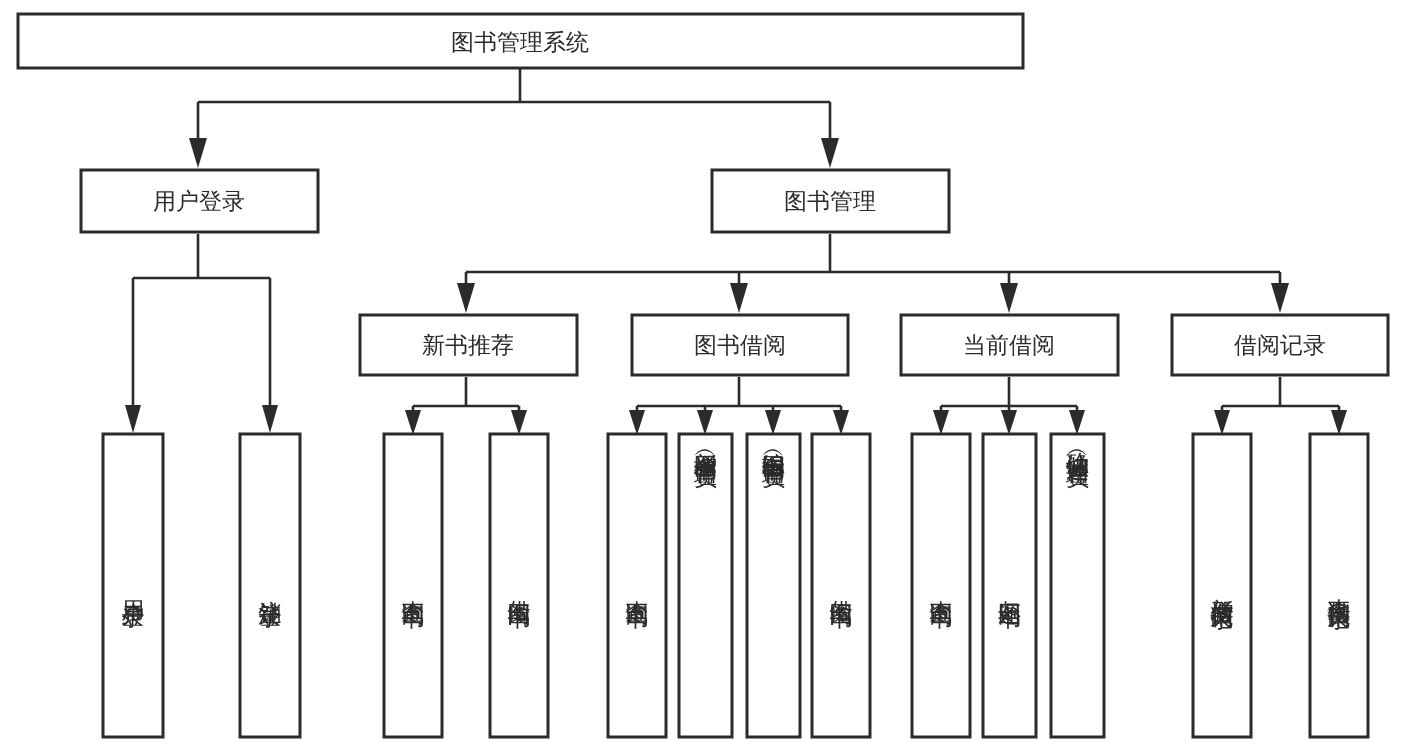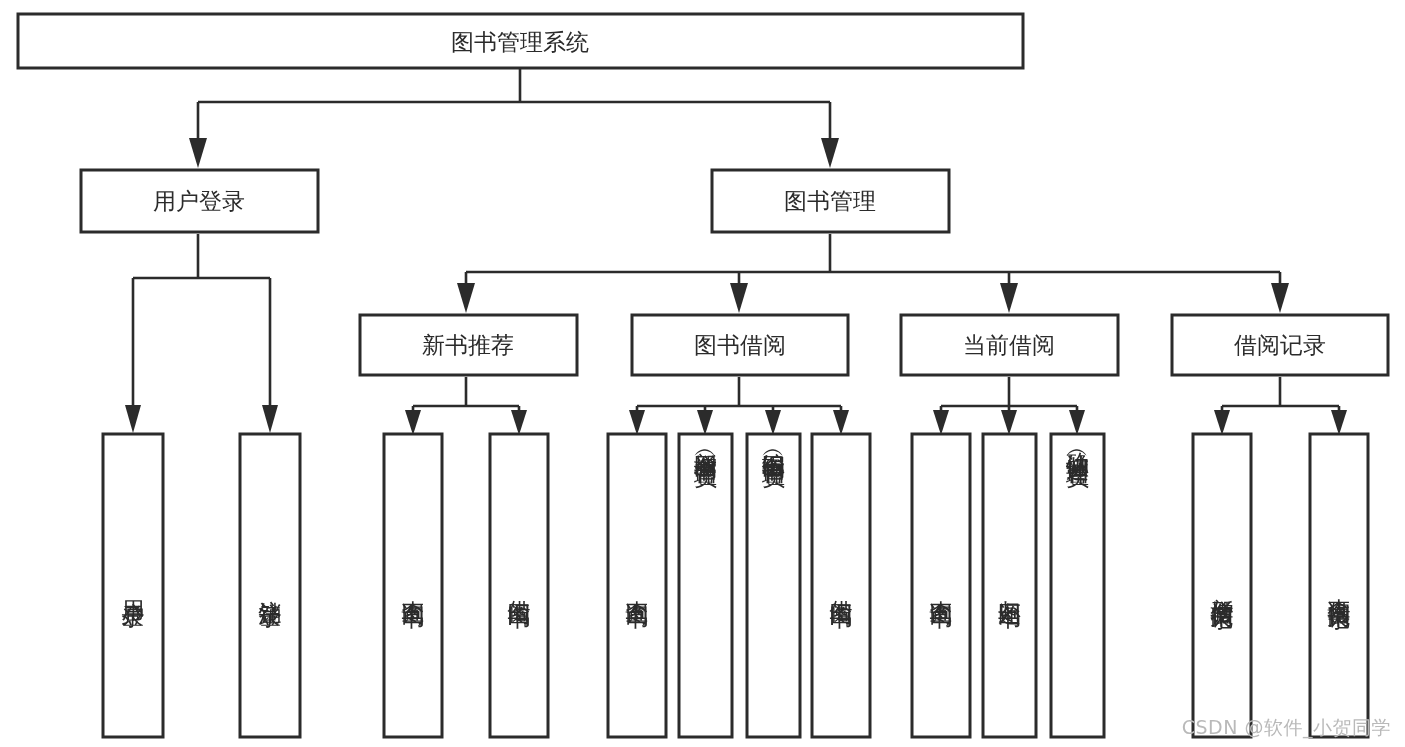--- a/index.html
+++ b/index.html
@@ -246,15 +246,14 @@
     <span class="vtext">确认归还（管理员）</span>
   </div>
 
   <div class="leaf-label-wrap" style="left:1193px; top:434px; width:58px; height:303px;">
     <span class="vtext">新增借阅记录</span>
   </div>
   <div class="leaf-label-wrap" style="left:1310px; top:434px; width:58px; height:303px;">
     <span class="vtext">查询借阅记录</span>
   </div>
 
-  <div class="watermark">CSDN @软件_小贺同学</div>
 
 </div>
 
 </body></html>

